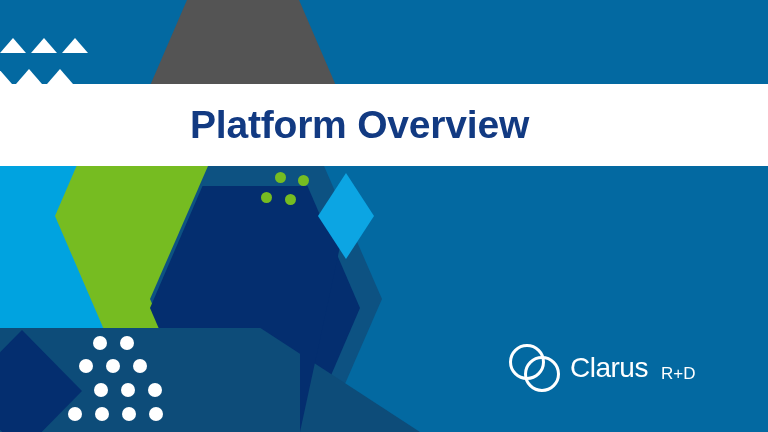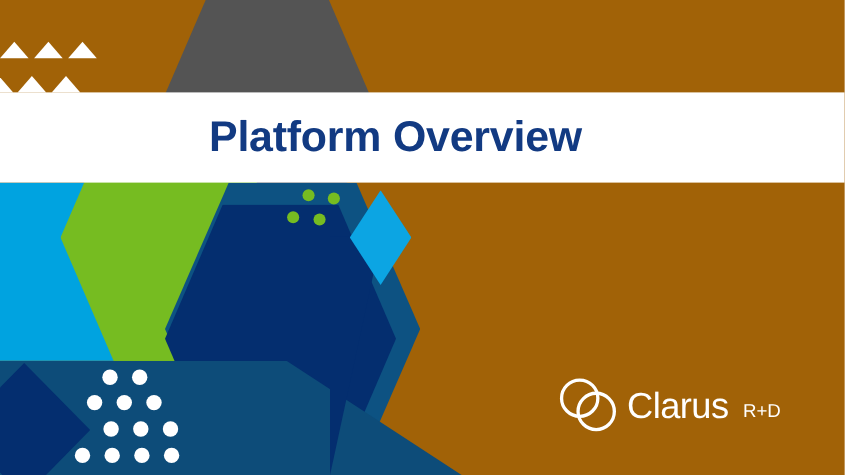--- a/index.html
+++ b/index.html
@@ -5,21 +5,21 @@
   html, body {
     margin: 0;
     padding: 0;
     background: #ffffff;
   }
   #slide {
     position: relative;
     width: 768px;
     height: 432px;
     overflow: hidden;
-    background: #a16207;
+    background: #0369a1;
     font-family: "Liberation Sans", sans-serif;
   }
 
   .layer { position: absolute; }
 
   
   #tri-motif {
     left: 0;
     top: 32px;
     width: 100px;
@@ -173,21 +173,21 @@
     left: 506px;
     top: 342px;
     width: 208px;
     height: 52px;
     display: flex;
     align-items: center;
   }
   #logo-mark { width: 58px; height: 52px; flex: none; }
   #logo-word {
     margin-left: 6px;
-    font-size: 33px;
+    font-size: 28px;
     font-weight: 400;
     color: #ffffff;
     letter-spacing: -0.5px;
     line-height: 1;
   }
   #logo-sub {
     margin-left: 13px;
     margin-top: 10px;
     font-size: 17px;
     font-weight: 400;

